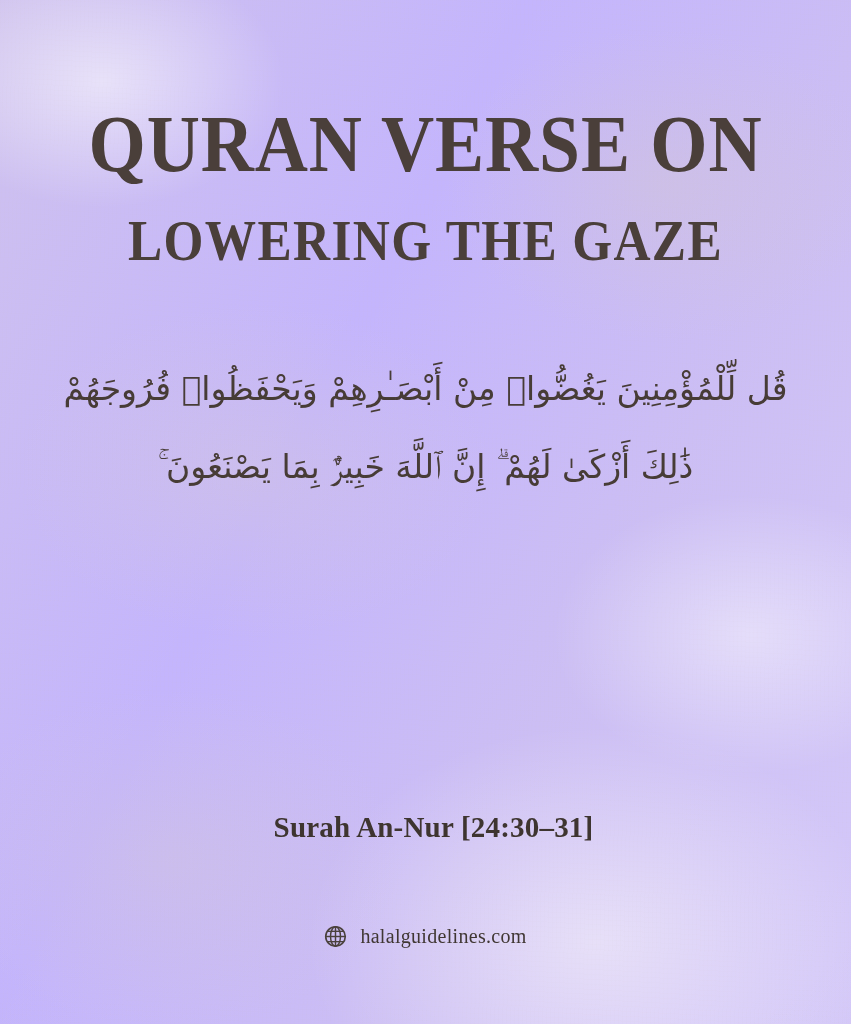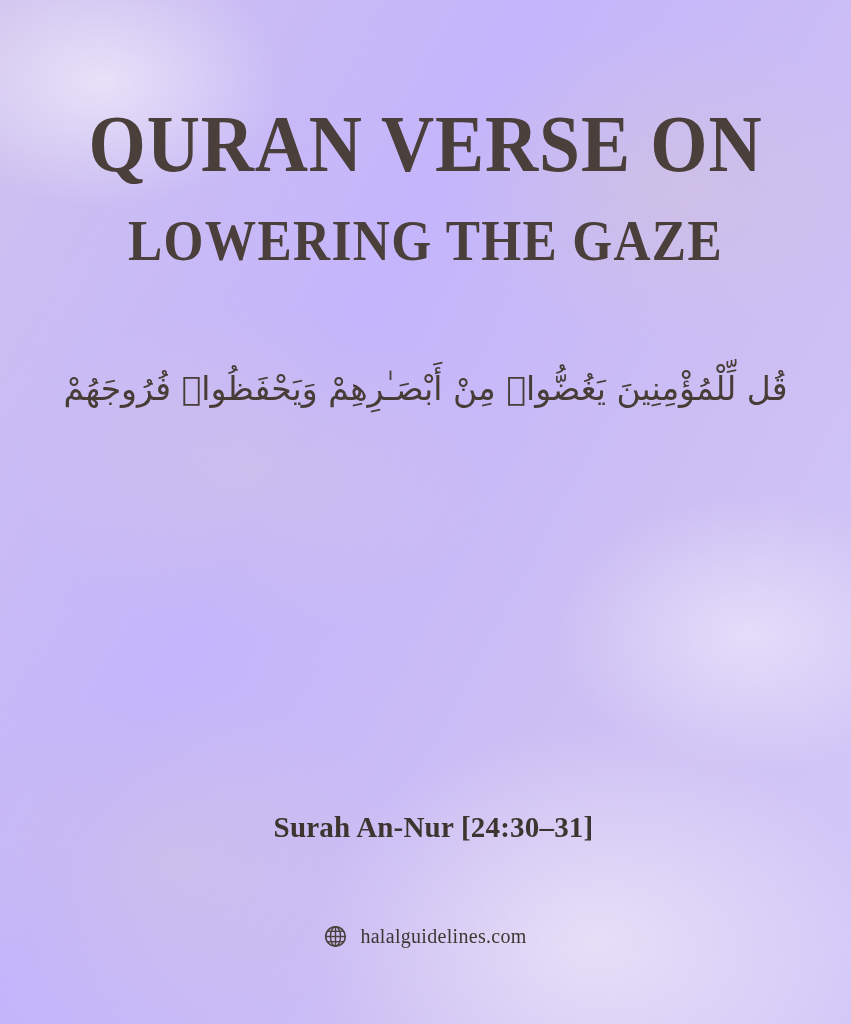--- a/index.html
+++ b/index.html
@@ -188,20 +188,21 @@
 
   <div class="content">
 
     <div class="headline">
       <span class="headline-line1">QURAN VERSE ON</span>
       <span class="headline-line2">LOWERING THE GAZE</span>
     </div>
 
     <div class="arabic-block">
       <span class="arabic-line">قُل لِّلْمُؤْمِنِينَ يَغُضُّوا۟ مِنْ أَبْصَـٰرِهِمْ وَيَحْفَظُوا۟ فُرُوجَهُمْ</span>
+      <span class="arabic-line">ذَٰلِكَ أَزْكَىٰ لَهُمْ ۗ إِنَّ ٱللَّهَ خَبِيرٌۢ بِمَا يَصْنَعُونَ ۚ</span>
     </div>
 
 
     <div class="reference">Surah An-Nur [24:30–31]</div>
 
     <div class="footer">
       <span class="globe-icon">
         <svg viewBox="0 0 24 24" aria-hidden="true">
           <circle cx="12" cy="12" r="10.2" fill="none" stroke="currentColor" stroke-width="1.7"></circle>
           <line x1="12" y1="1.8" x2="12" y2="22.2" stroke="currentColor" stroke-width="1.5"></line>

